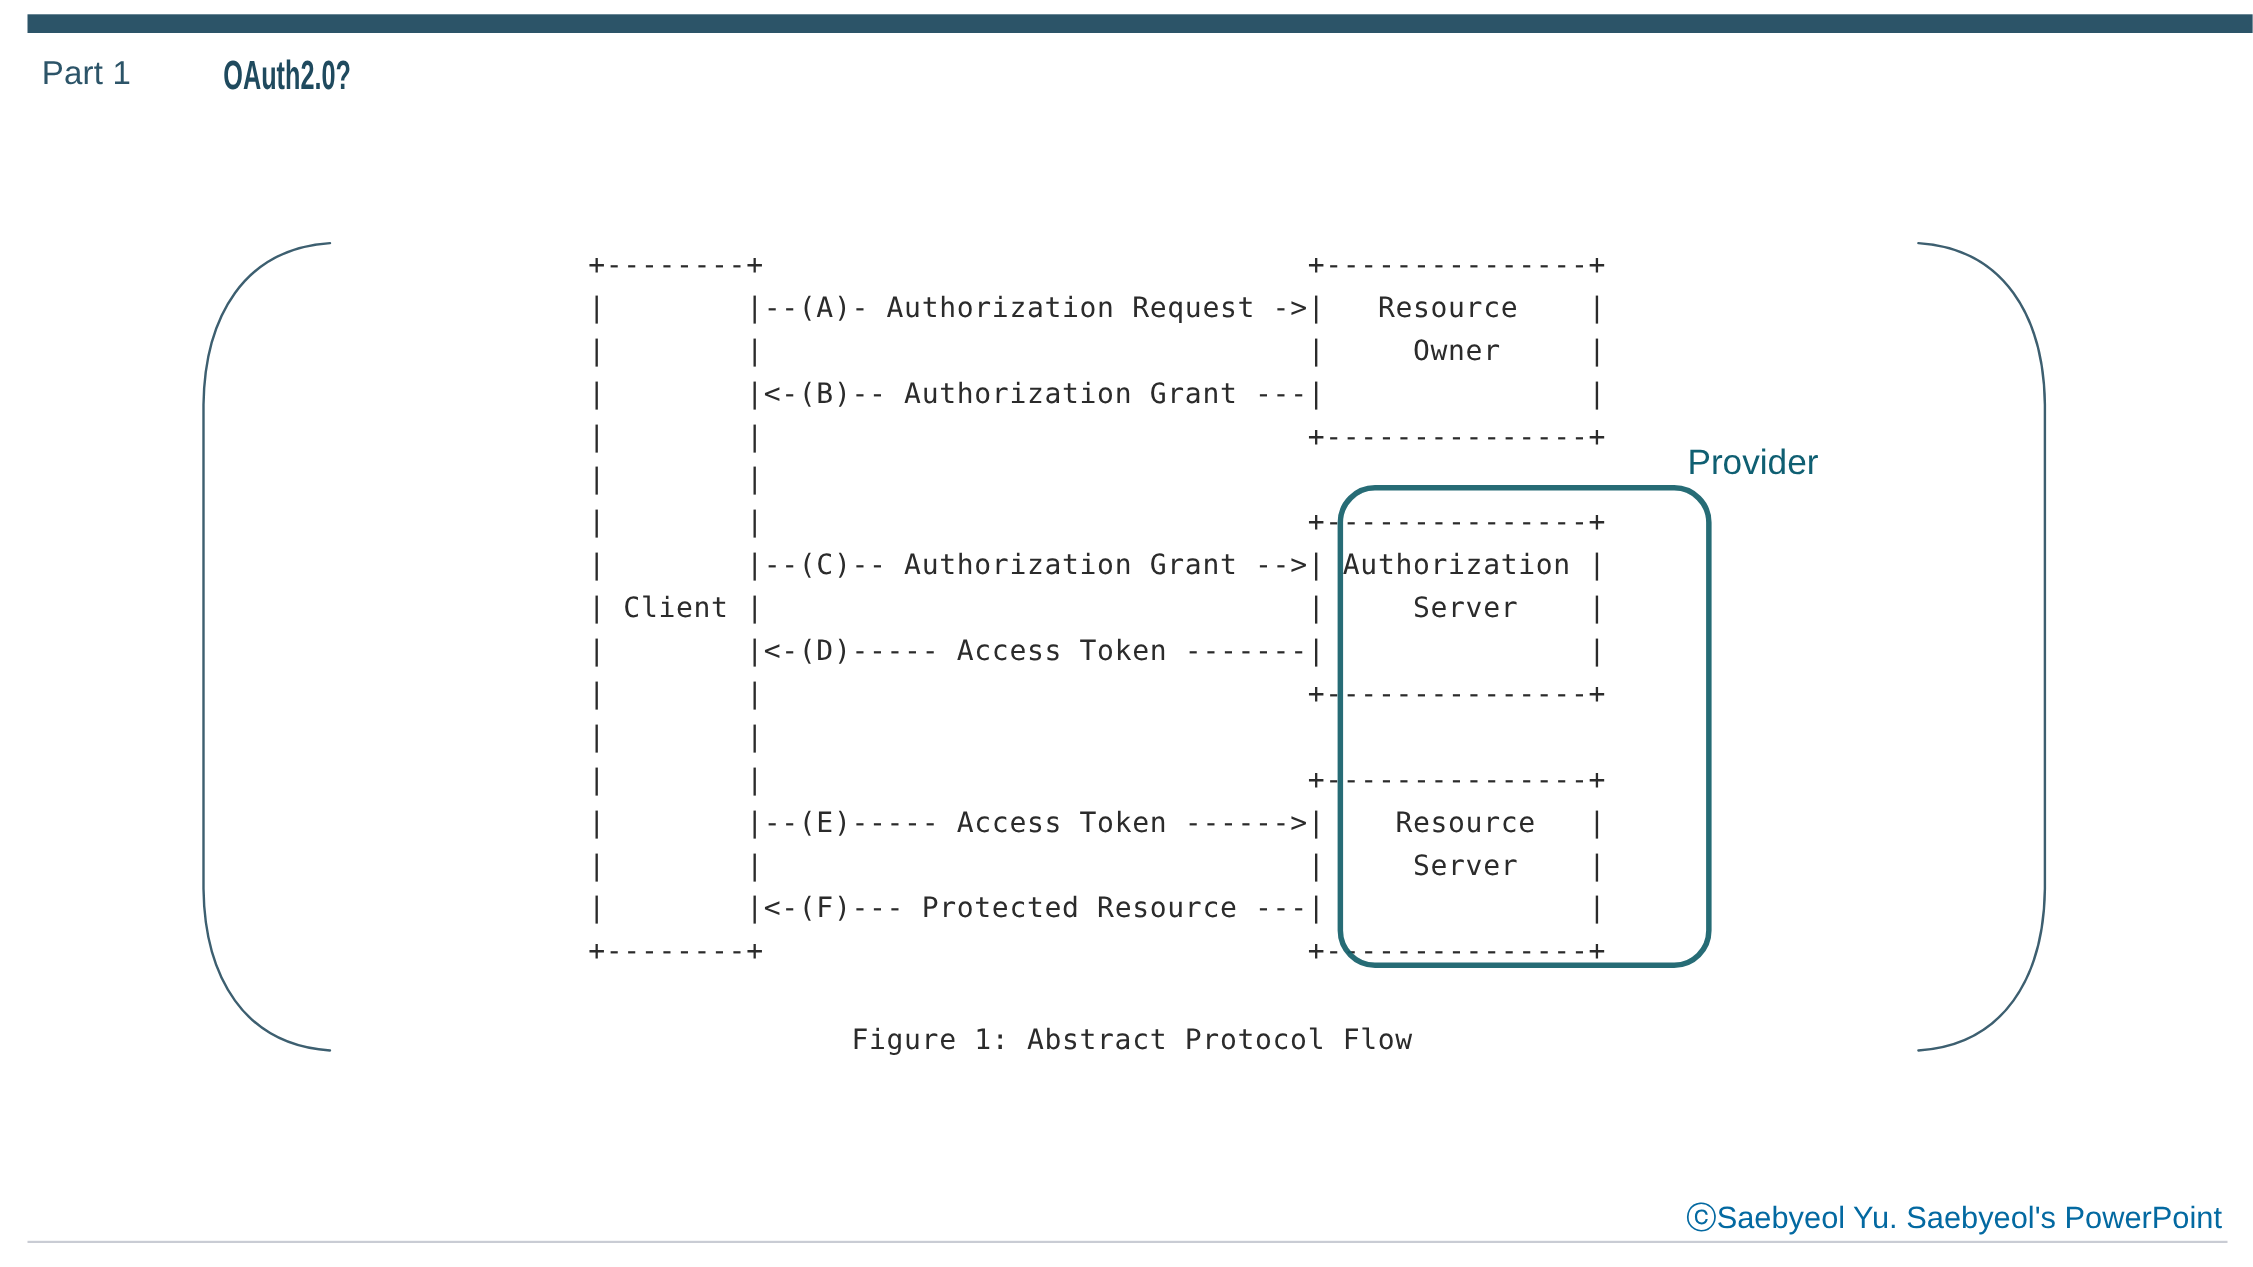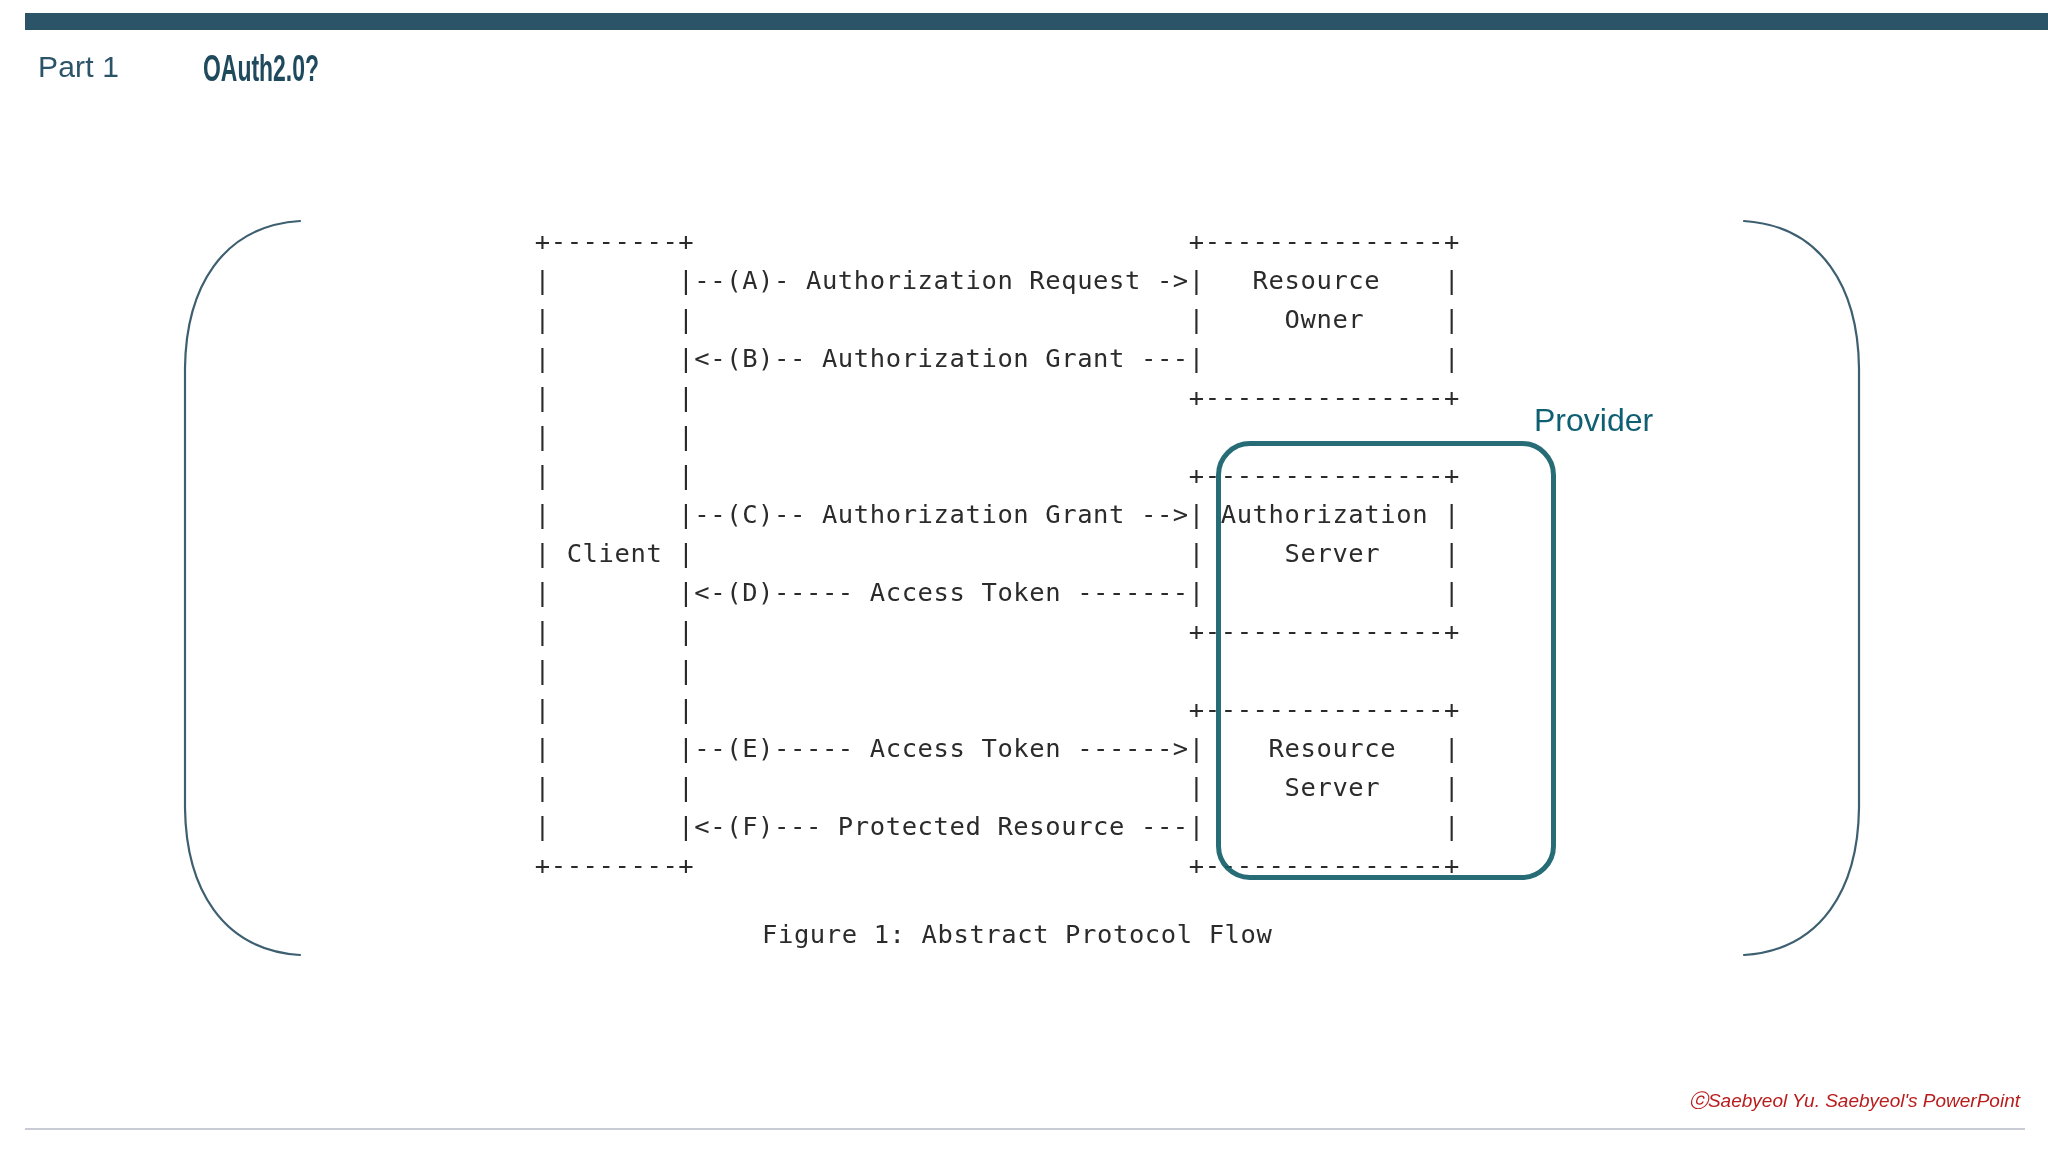--- a/index.html
+++ b/index.html
@@ -84,21 +84,21 @@
     color: #2b2b2b;
     white-space: pre;
     letter-spacing: 0.6px;
     pointer-events: auto;
   }
 
   #figure-caption {
     position: absolute;
     left: 762px;
     top: 915px;
-    margin: 0;
+    margin: 12px;
     font-family: "DejaVu Sans Mono", "Liberation Mono", monospace;
     font-size: 25.5px;
     line-height: 39px;
     color: #2b2b2b;
     white-space: pre;
     letter-spacing: 0.6px;
   }
 
   
   #provider-highlight {
@@ -135,24 +135,23 @@
     left: 25px;
     top: 1128px;
     width: 2000px;
     height: 2px;
     background: #c9ccd4;
   }
   #footer-credit {
     position: absolute;
     right: 28px;
     top: 1088px;
-    font-size: 19px;
-    color: #b91c1c;
-    white-space: nowrap;
-    font-style: italic;
+    font-size: 28px;
+    color: #0369a1;
+    white-space: nowrap;
   }
 </style>
 </head>
 <body>
 
 <div id="top-bar"></div>
 
 <div id="part-label">Part 1</div>
 
 <div id="slide-title">OAuth2.0?</div>

